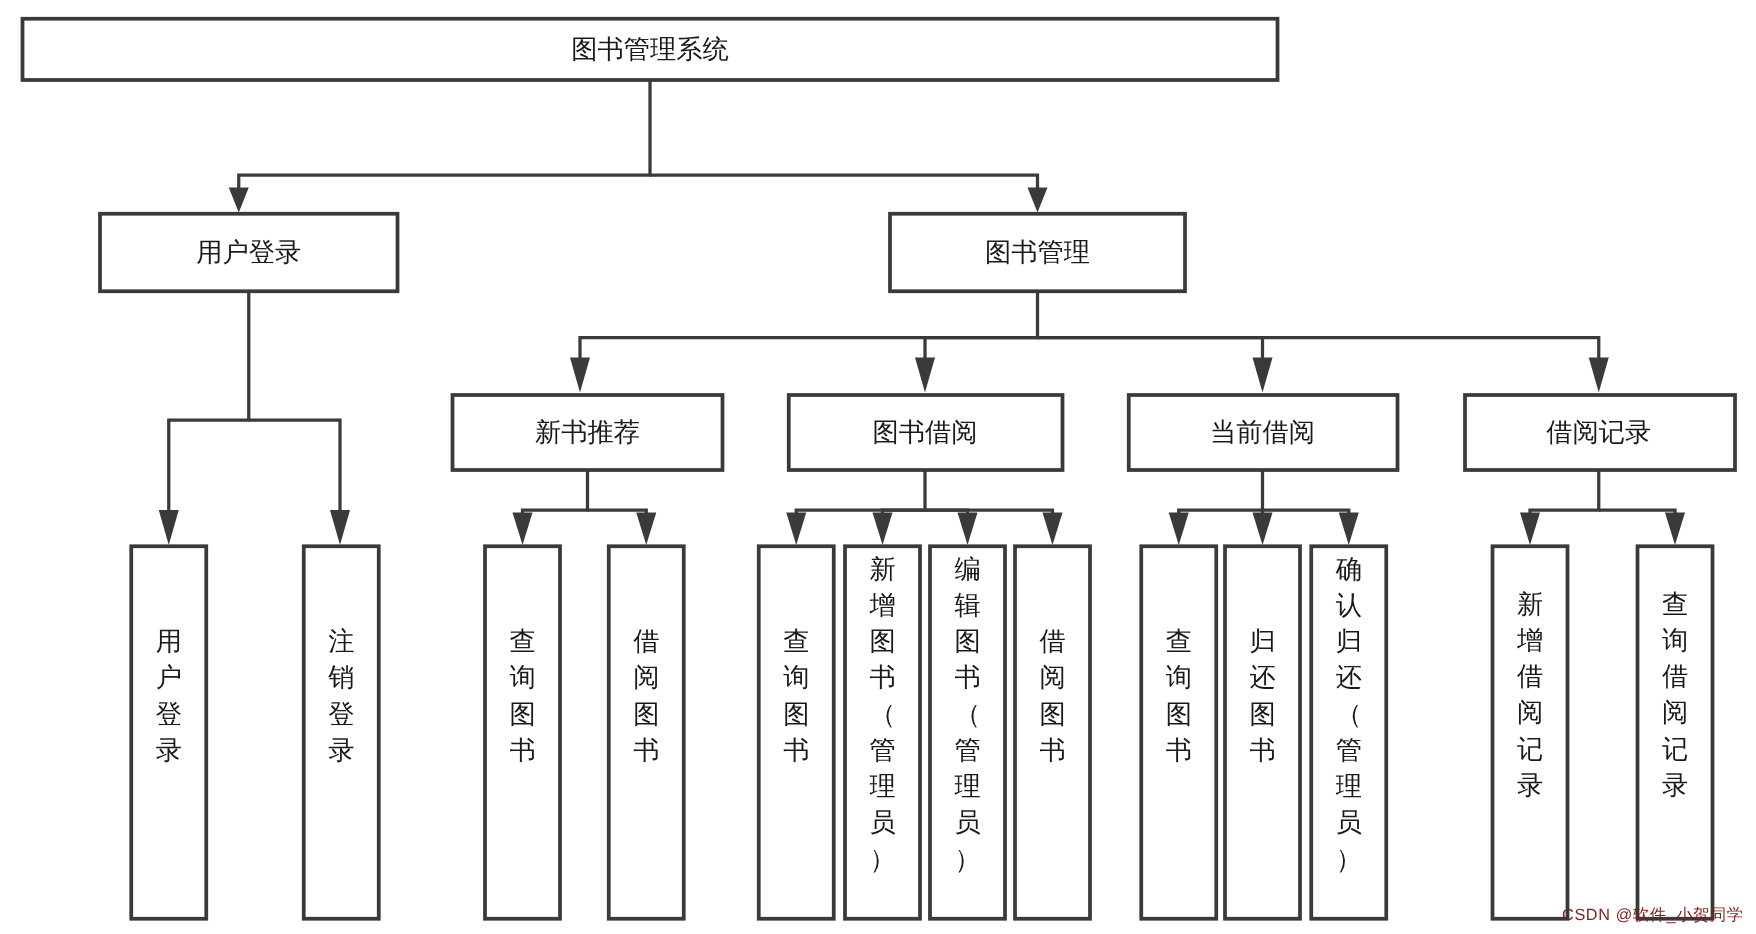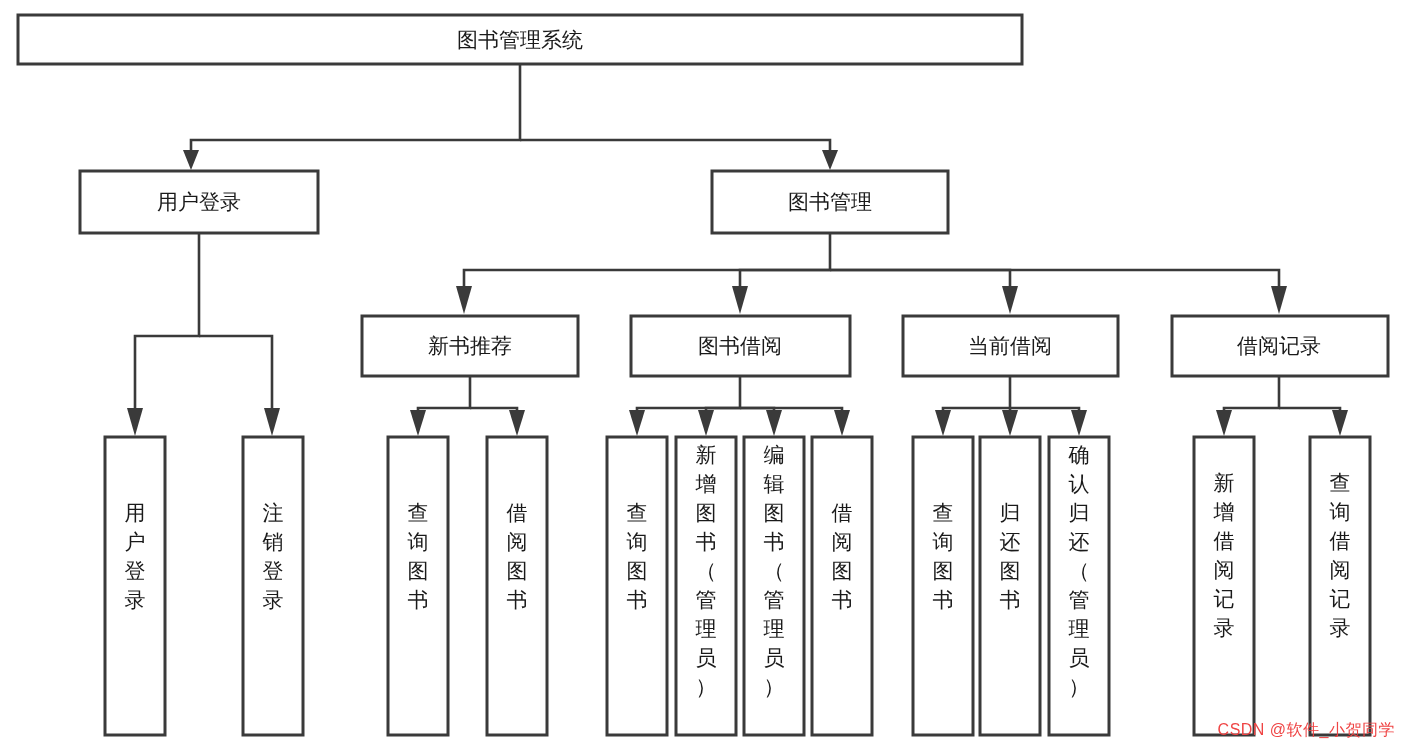--- a/index.html
+++ b/index.html
@@ -52,22 +52,22 @@
   }
   .arrow-head {
     fill: #3a3a3a;
     stroke: none;
   }
   .watermark {
     position: absolute;
     right: 10px;
     bottom: 6px;
     font-family: "Liberation Sans", "DejaVu Sans", sans-serif;
-    font-size: 16px;
-    color: #ef4444;
+    font-size: 13px;
+    color: #7f1d1d;
     white-space: nowrap;
     letter-spacing: 0.5px;
   }
 </style>
 </head>
 <body>
 
 <div id="diagram-root">
 
   <svg id="tree-svg" viewBox="0 0 1405 747" xmlns="http://www.w3.org/2000/svg">

